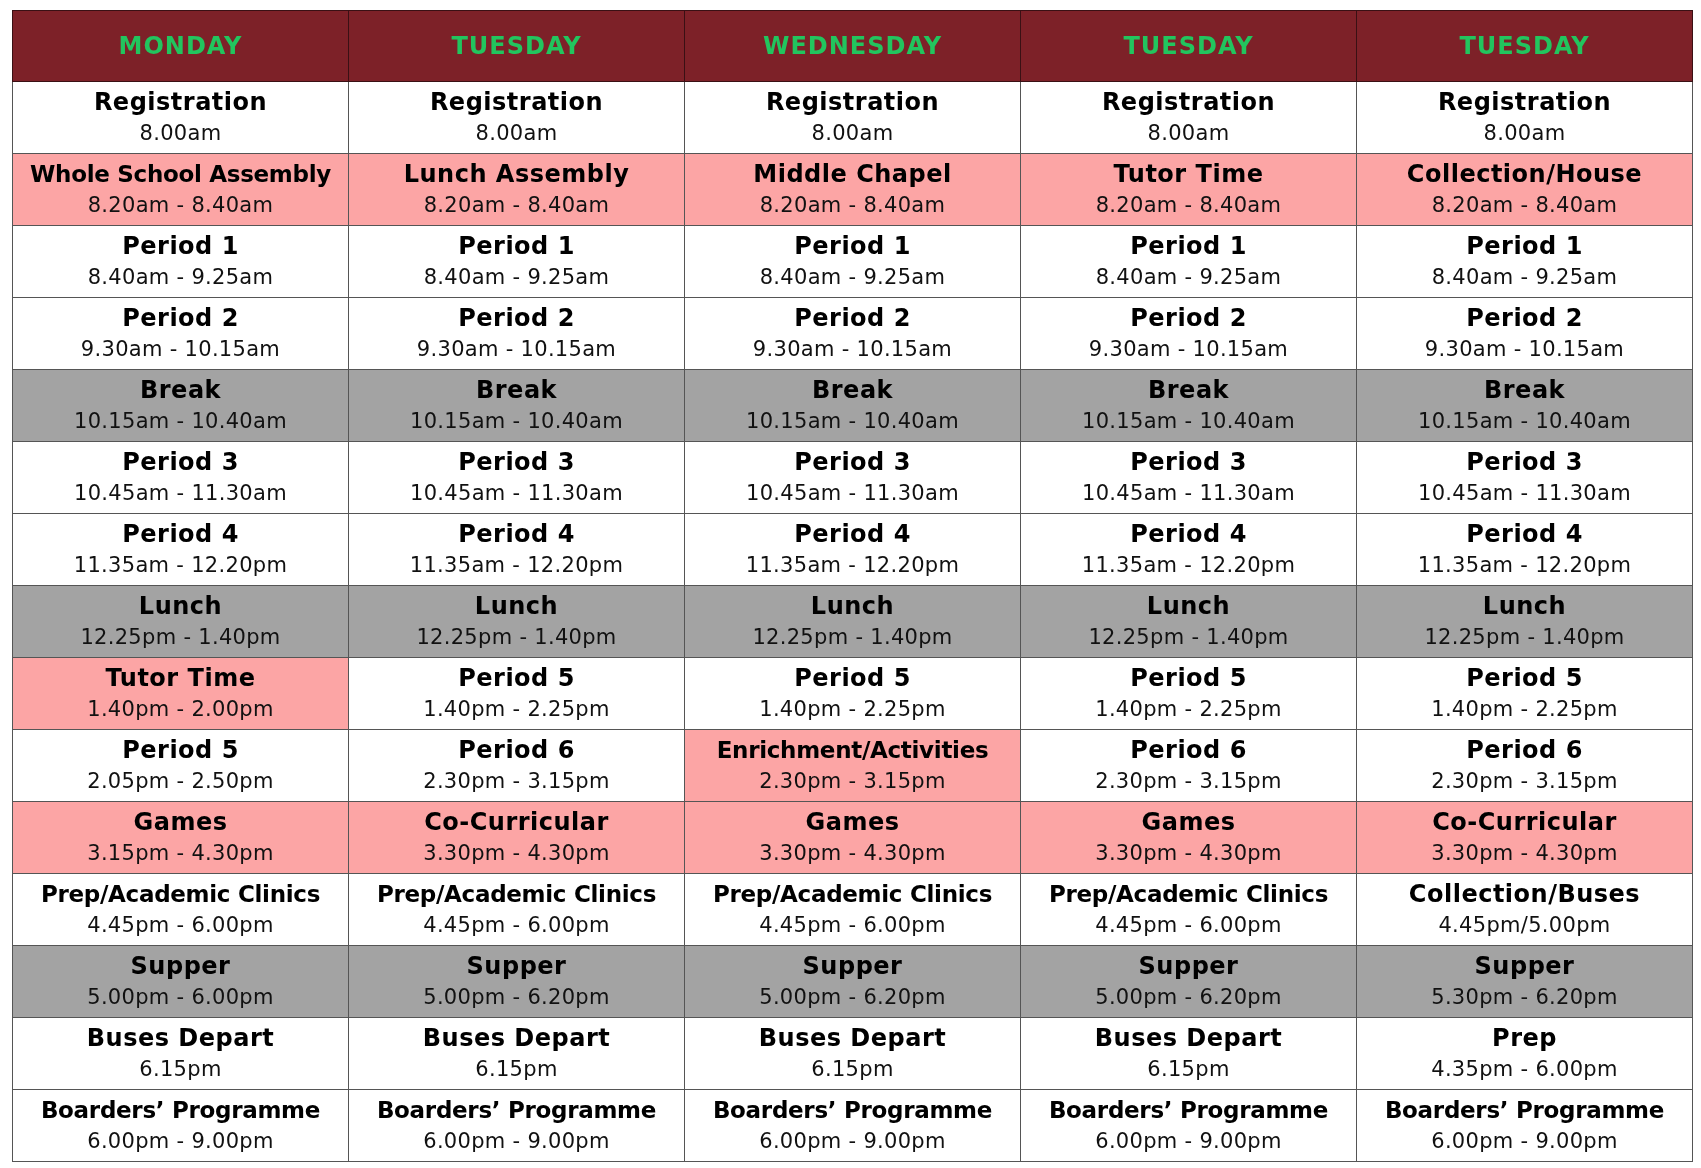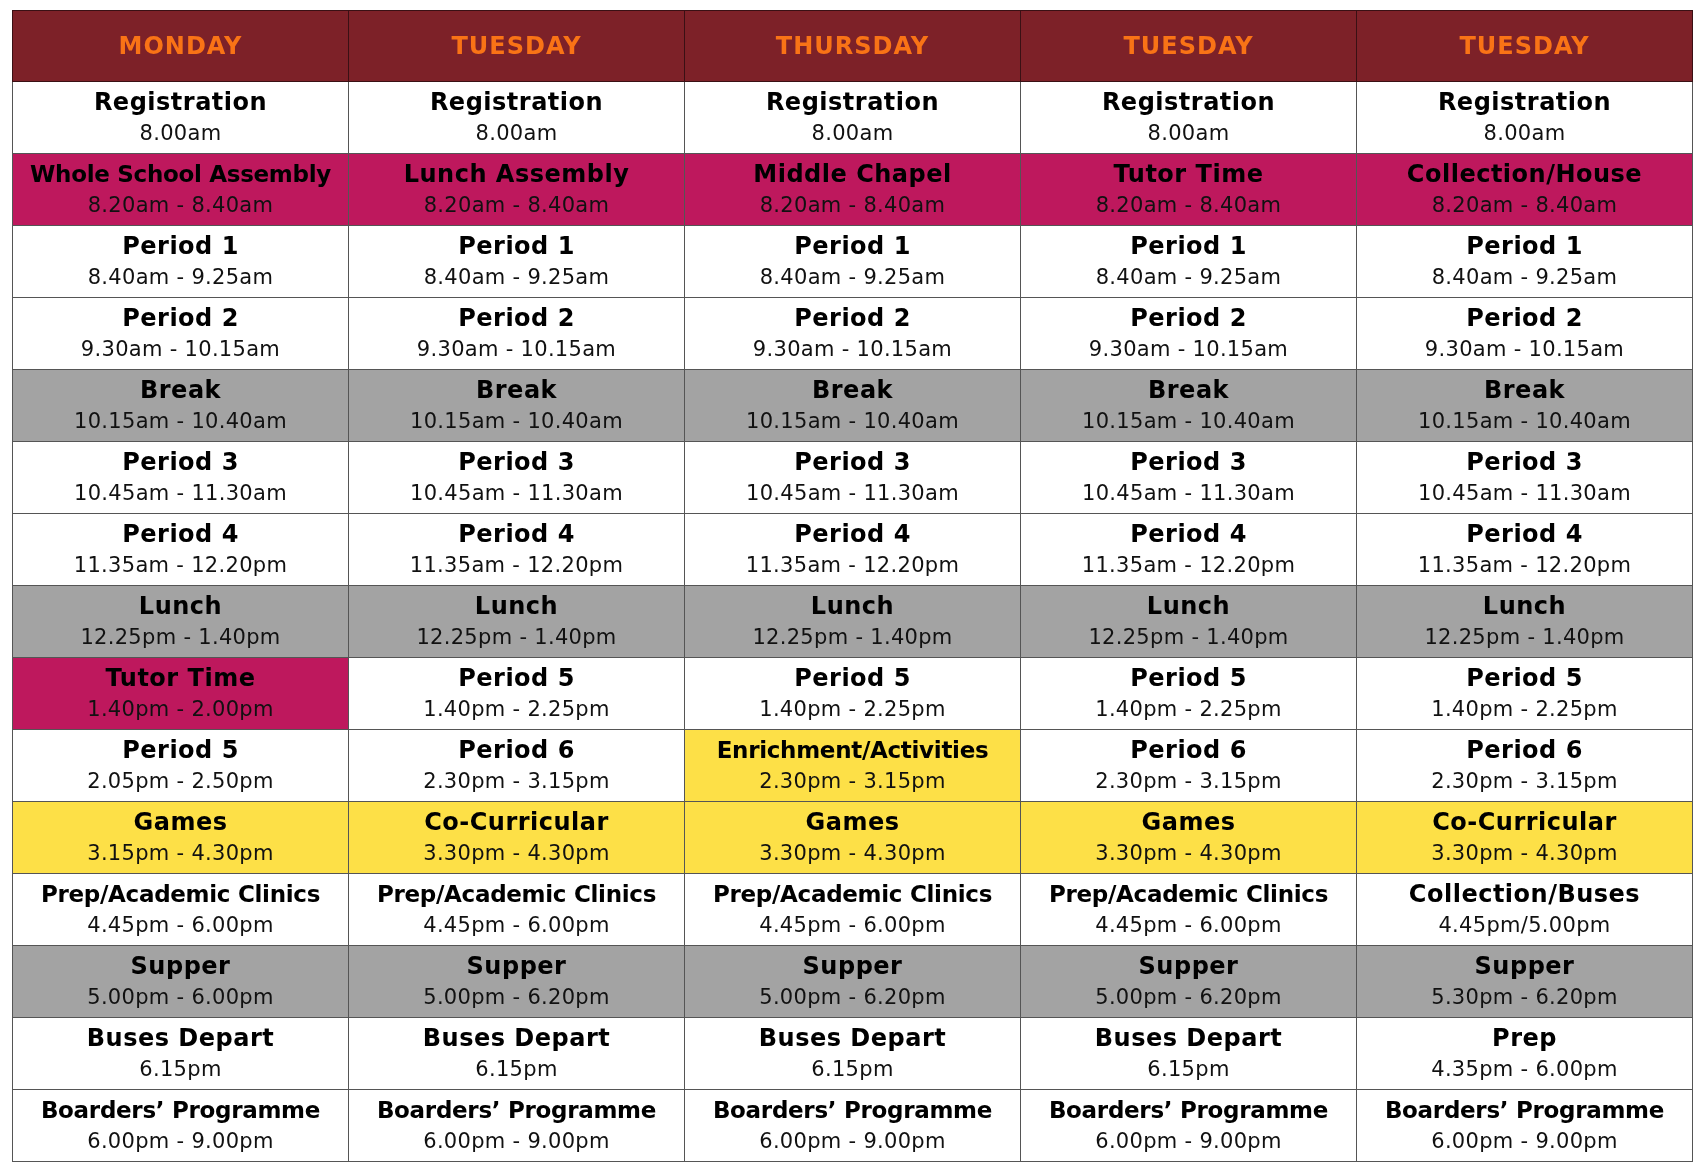--- a/index.html
+++ b/index.html
@@ -7,42 +7,42 @@
   .timetable {
     position:absolute; left:12px; top:10px; width:1676px;
     border-collapse:collapse; table-layout:fixed;
     border:1.5px solid #3a3a3a;
   }
   .timetable th, .timetable td {
     width:335px; padding:0; text-align:center; vertical-align:middle;
     border:1px solid #555555; overflow:hidden; white-space:nowrap;
   }
   .timetable th {
-    height:70px; background:#7d2128; color:#f97316;
+    height:70px; background:#7d2128; color:#22c55e;
     font-size:24px; font-weight:bold; letter-spacing:1px;
     border-color:#3a1014;
   }
   .timetable td { height:71px; }
   .cell-title { display:block; font-weight:bold; font-size:24px; color:#000; line-height:30px; letter-spacing:0.5px; }
   .cell-time { display:block; font-size:21px; color:#111; line-height:32px; letter-spacing:0.3px; }
   .bg-white { background:#ffffff; }
-  .bg-orange { background:#be185d; }
+  .bg-orange { background:#fca5a5; }
   .bg-rose { background:#a3a3a3; }
-  .bg-green { background:#fde047; }
+  .bg-green { background:#fca5a5; }
   .tight .cell-title { letter-spacing:-0.3px; font-size:23px; }
 </style>
 </head>
 <body>
 
 <table class="timetable">
   <thead>
     <tr>
       <th>MONDAY</th>
       <th>TUESDAY</th>
-      <th>THURSDAY</th>
+      <th>WEDNESDAY</th>
       <th>TUESDAY</th>
       <th>TUESDAY</th>
     </tr>
   </thead>
   <tbody id="tbody">
       <tr>
         <td class="bg-white">
           <span class="cell-title">Registration</span>
           <span class="cell-time">8.00am</span>
         </td>

